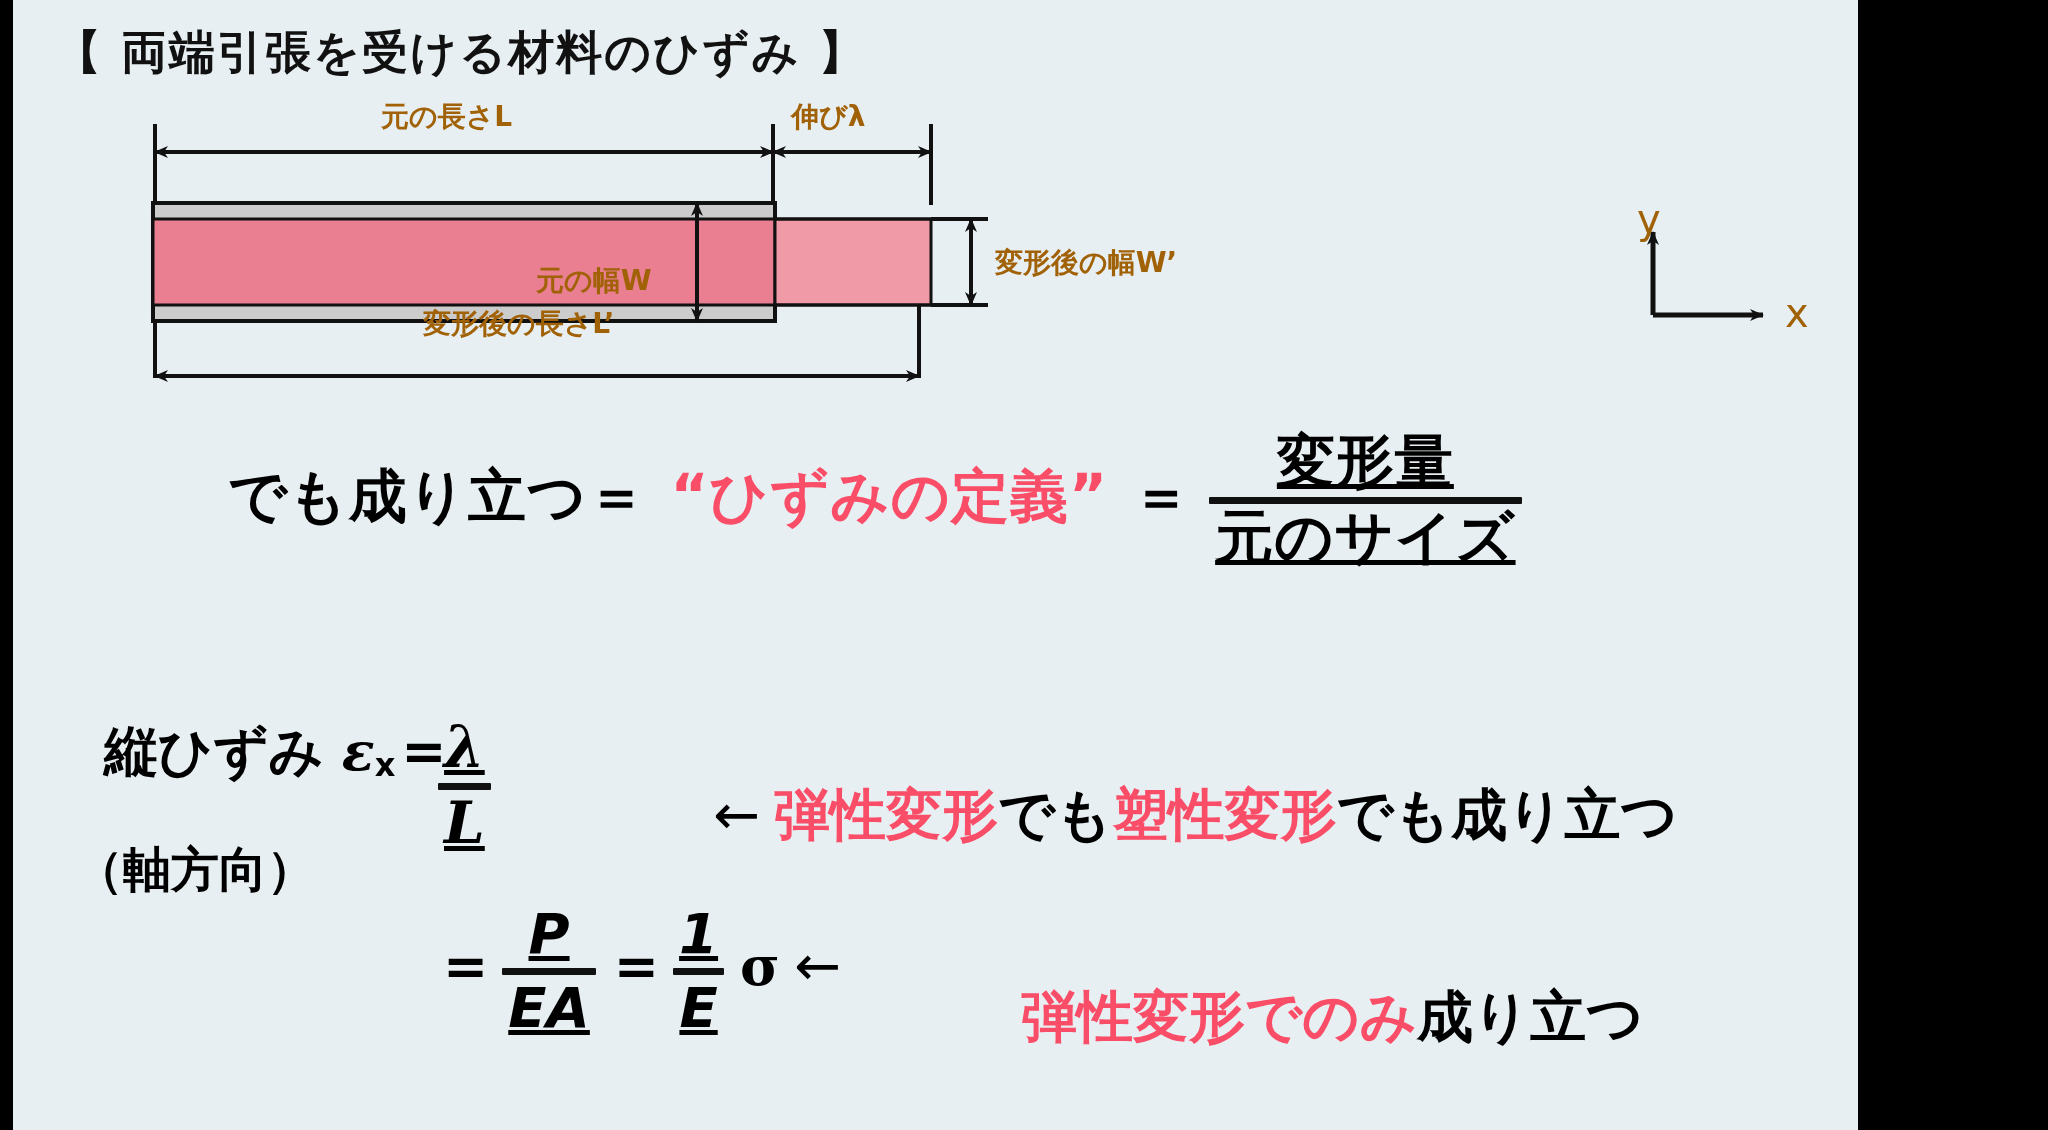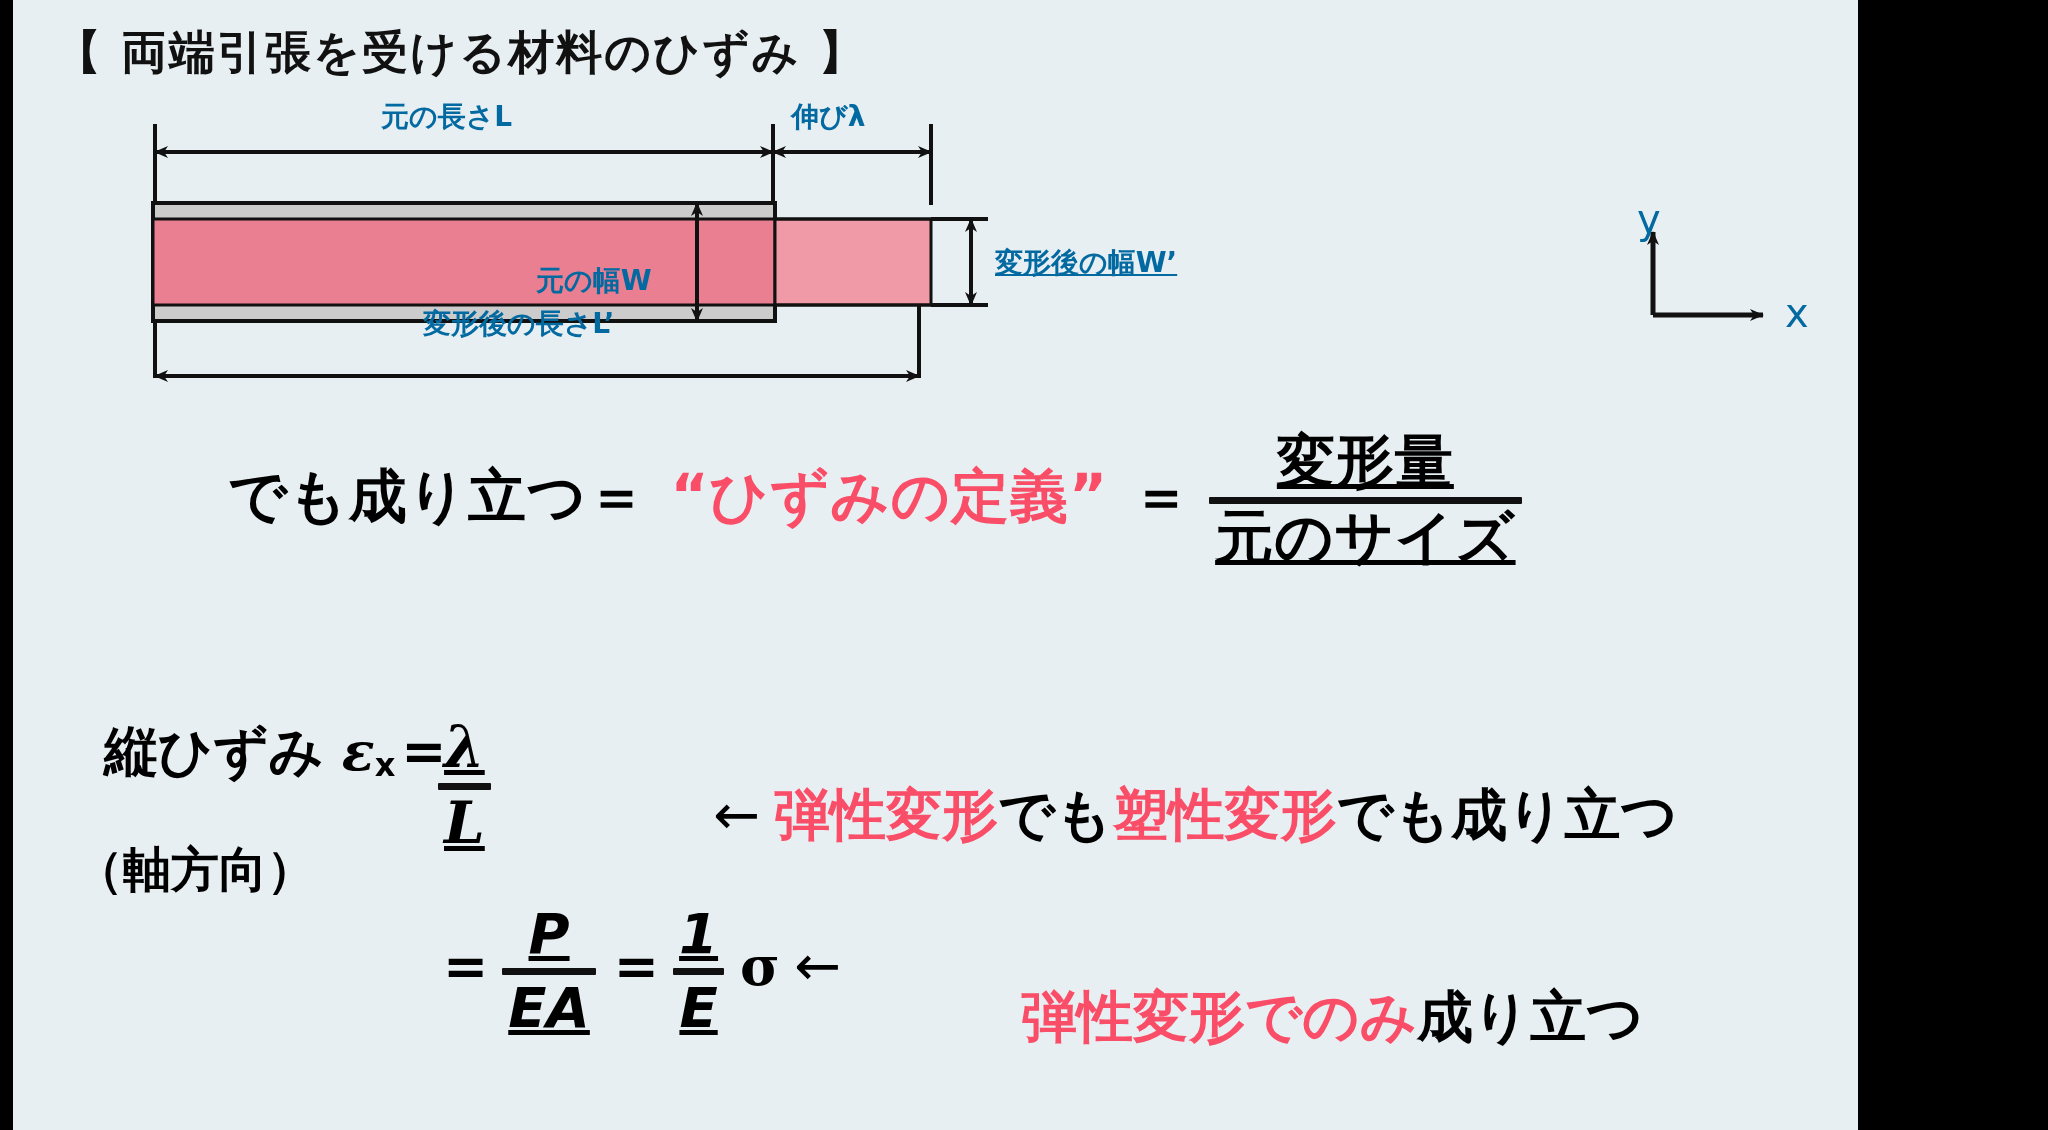--- a/index.html
+++ b/index.html
@@ -30,21 +30,21 @@
     white-space: nowrap;
   }
 
   
   #diagram { position: absolute; left: 0; top: 0; width: 2035px; height: 420px; }
 
   .dlabel {
     position: absolute;
     font-size: 28px;
     font-weight: 700;
-    color: #0369a1;
+    color: #a16207;
     white-space: nowrap;
   }
   .dlabel.big { font-size: 30px; }
 
   .jp { font-weight: 700; }
   .pink { color: #fa4d67; }
 
   .eqline1 {
     position: absolute;
     left: 215px; top: 432px;
@@ -168,21 +168,21 @@
       <line x1="906" y1="305" x2="906" y2="378" stroke="#111" stroke-width="4"></line>
       <line x1="142" y1="376" x2="906" y2="376" stroke="#111" stroke-width="4" marker-start="url(#arrStart)" marker-end="url(#arrEnd)"></line>
 
       <line x1="1640" y1="315" x2="1640" y2="232" stroke="#111" stroke-width="5" marker-end="url(#arrEnd)"></line>
       <line x1="1640" y1="315" x2="1750" y2="315" stroke="#111" stroke-width="5" marker-end="url(#arrEnd)"></line>
     </svg>
 
     <div class="dlabel" style="left:368px; top:98px;">元の長さL</div>
     <div class="dlabel" style="left:778px; top:98px;">伸びλ</div>
     <div class="dlabel" style="left:523px; top:242px;margin-top:20px;">元の幅W</div>
-    <div class="dlabel" style="left:982px; top:244px;text-decoration:underline;">変形後の幅W’</div>
+    <div class="dlabel" style="left:982px; top:244px;">変形後の幅W’</div>
     <div class="dlabel" style="left:410px; top:305px;">変形後の長さL’</div>
     <div class="dlabel big" style="left:1624px; top:196px; font-size:40px; font-weight:400;">y</div>
     <div class="dlabel big" style="left:1772px; top:290px; font-size:40px; font-weight:400;">x</div>
   </div>
 
   <div class="eqline1">
     <span class="jp">でも成り立つ＝</span><span class="jp pink" style="margin-left:24px;">“ひずみの定義”</span><span class="jp" style="margin-left:24px;">＝</span><span class="frac" style="margin-left:18px; font-size:58px;">
         <span class="num jp">変形量</span>
         <span class="bar"></span>
         <span class="den jp">元のサイズ</span>

